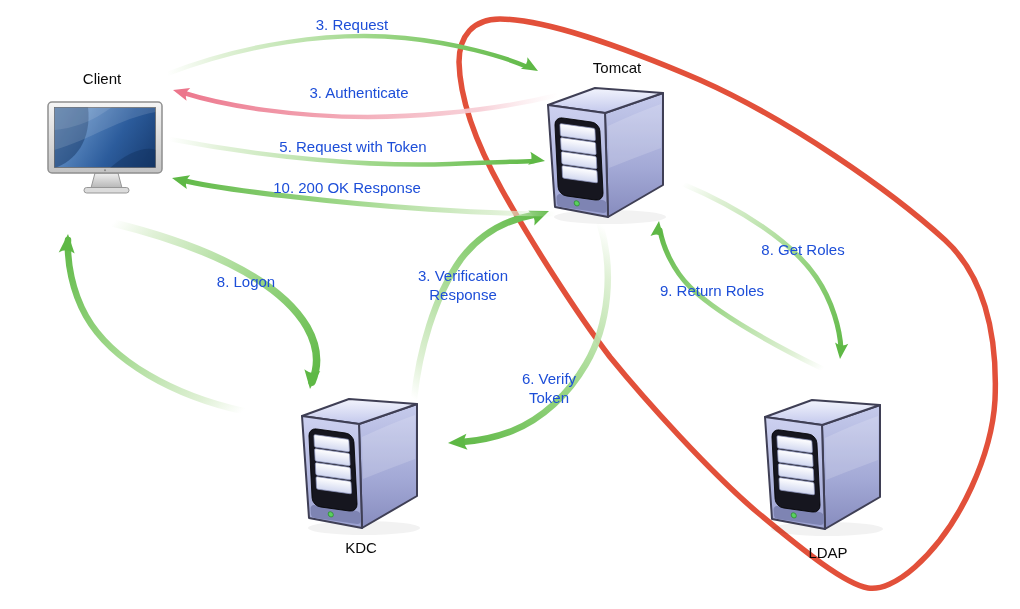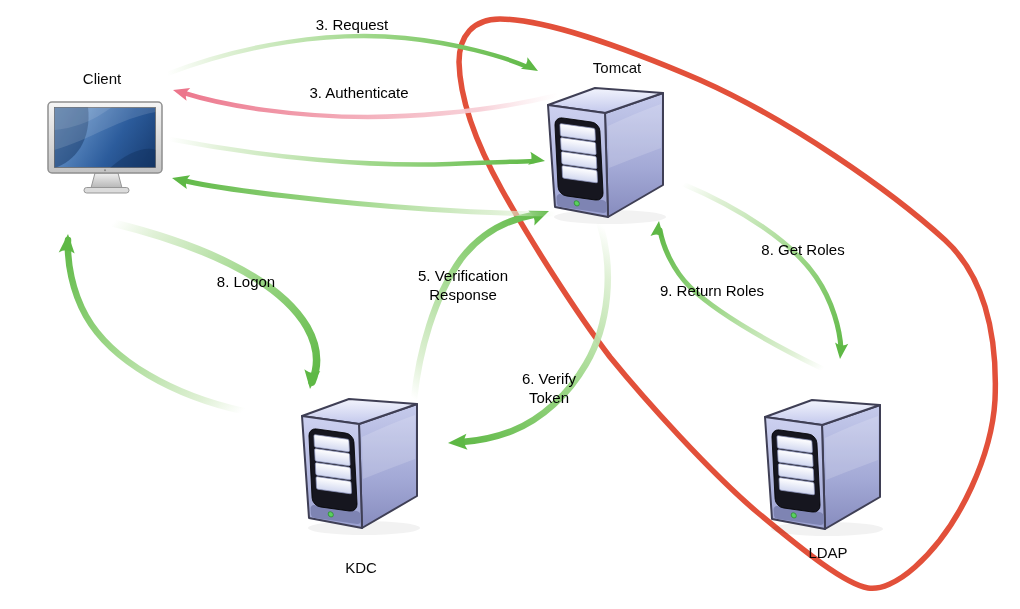--- a/index.html
+++ b/index.html
@@ -9,21 +9,21 @@
     background:#ffffff;
     overflow:hidden;
     font-family:"Liberation Sans",sans-serif;
   }
   .canvas svg{position:absolute;left:0;top:0;}
   .lbl{
     position:absolute;
     transform:translate(-50%,-50%);
     font-size:15px;
     line-height:19px;
-    color:#000000;
+    color:#1d4ed8;
     white-space:pre-line;
     text-align:center;
     pointer-events:none;
   }
   .node-lbl{
     position:absolute;
     transform:translate(-50%,-50%);
     font-size:15px;
     line-height:18px;
     color:#0a0a0a;
@@ -214,26 +214,28 @@
     <circle cx="105" cy="170.2" r="1" fill="#8a8a8a"></circle>
   </g>
 
   <use href="#srv" transform="translate(548,86)"></use>
   <use href="#srv" transform="translate(302,397)"></use>
   <use href="#srv" transform="translate(765,398)"></use>
 </svg>
 
 <div class="node-lbl" style="left:102px;top:79px">Client</div>
 <div class="node-lbl" style="left:617px;top:68px">Tomcat</div>
-<div class="node-lbl" style="left:361px;top:568px">KDC</div>
+<div class="node-lbl" style="left:361px;top:548px">KDC</div>
 <div class="node-lbl" style="left:828px;top:553px">LDAP</div>
 
 <div class="lbl" style="left:246px;top:281px">8. Logon</div>
 <div class="lbl" style="left:352px;top:24px">3. Request</div>
 <div class="lbl" style="left:359px;top:92px">3. Authenticate</div>
+<div class="lbl" style="left:353px;top:146px">5. Request with Token</div>
 <div class="lbl" style="left:549px;top:388px">6. Verify
 Token</div>
-<div class="lbl" style="left:463px;top:285px">5. Verification
+<div class="lbl" style="left:463px;top:285px">3. Verification
 Response</div>
 <div class="lbl" style="left:803px;top:249px">8. Get Roles</div>
 <div class="lbl" style="left:712px;top:290px">9. Return Roles</div>
+<div class="lbl" style="left:347px;top:187px">10. 200 OK Response</div>
 
 </div>
 
 </body></html>

